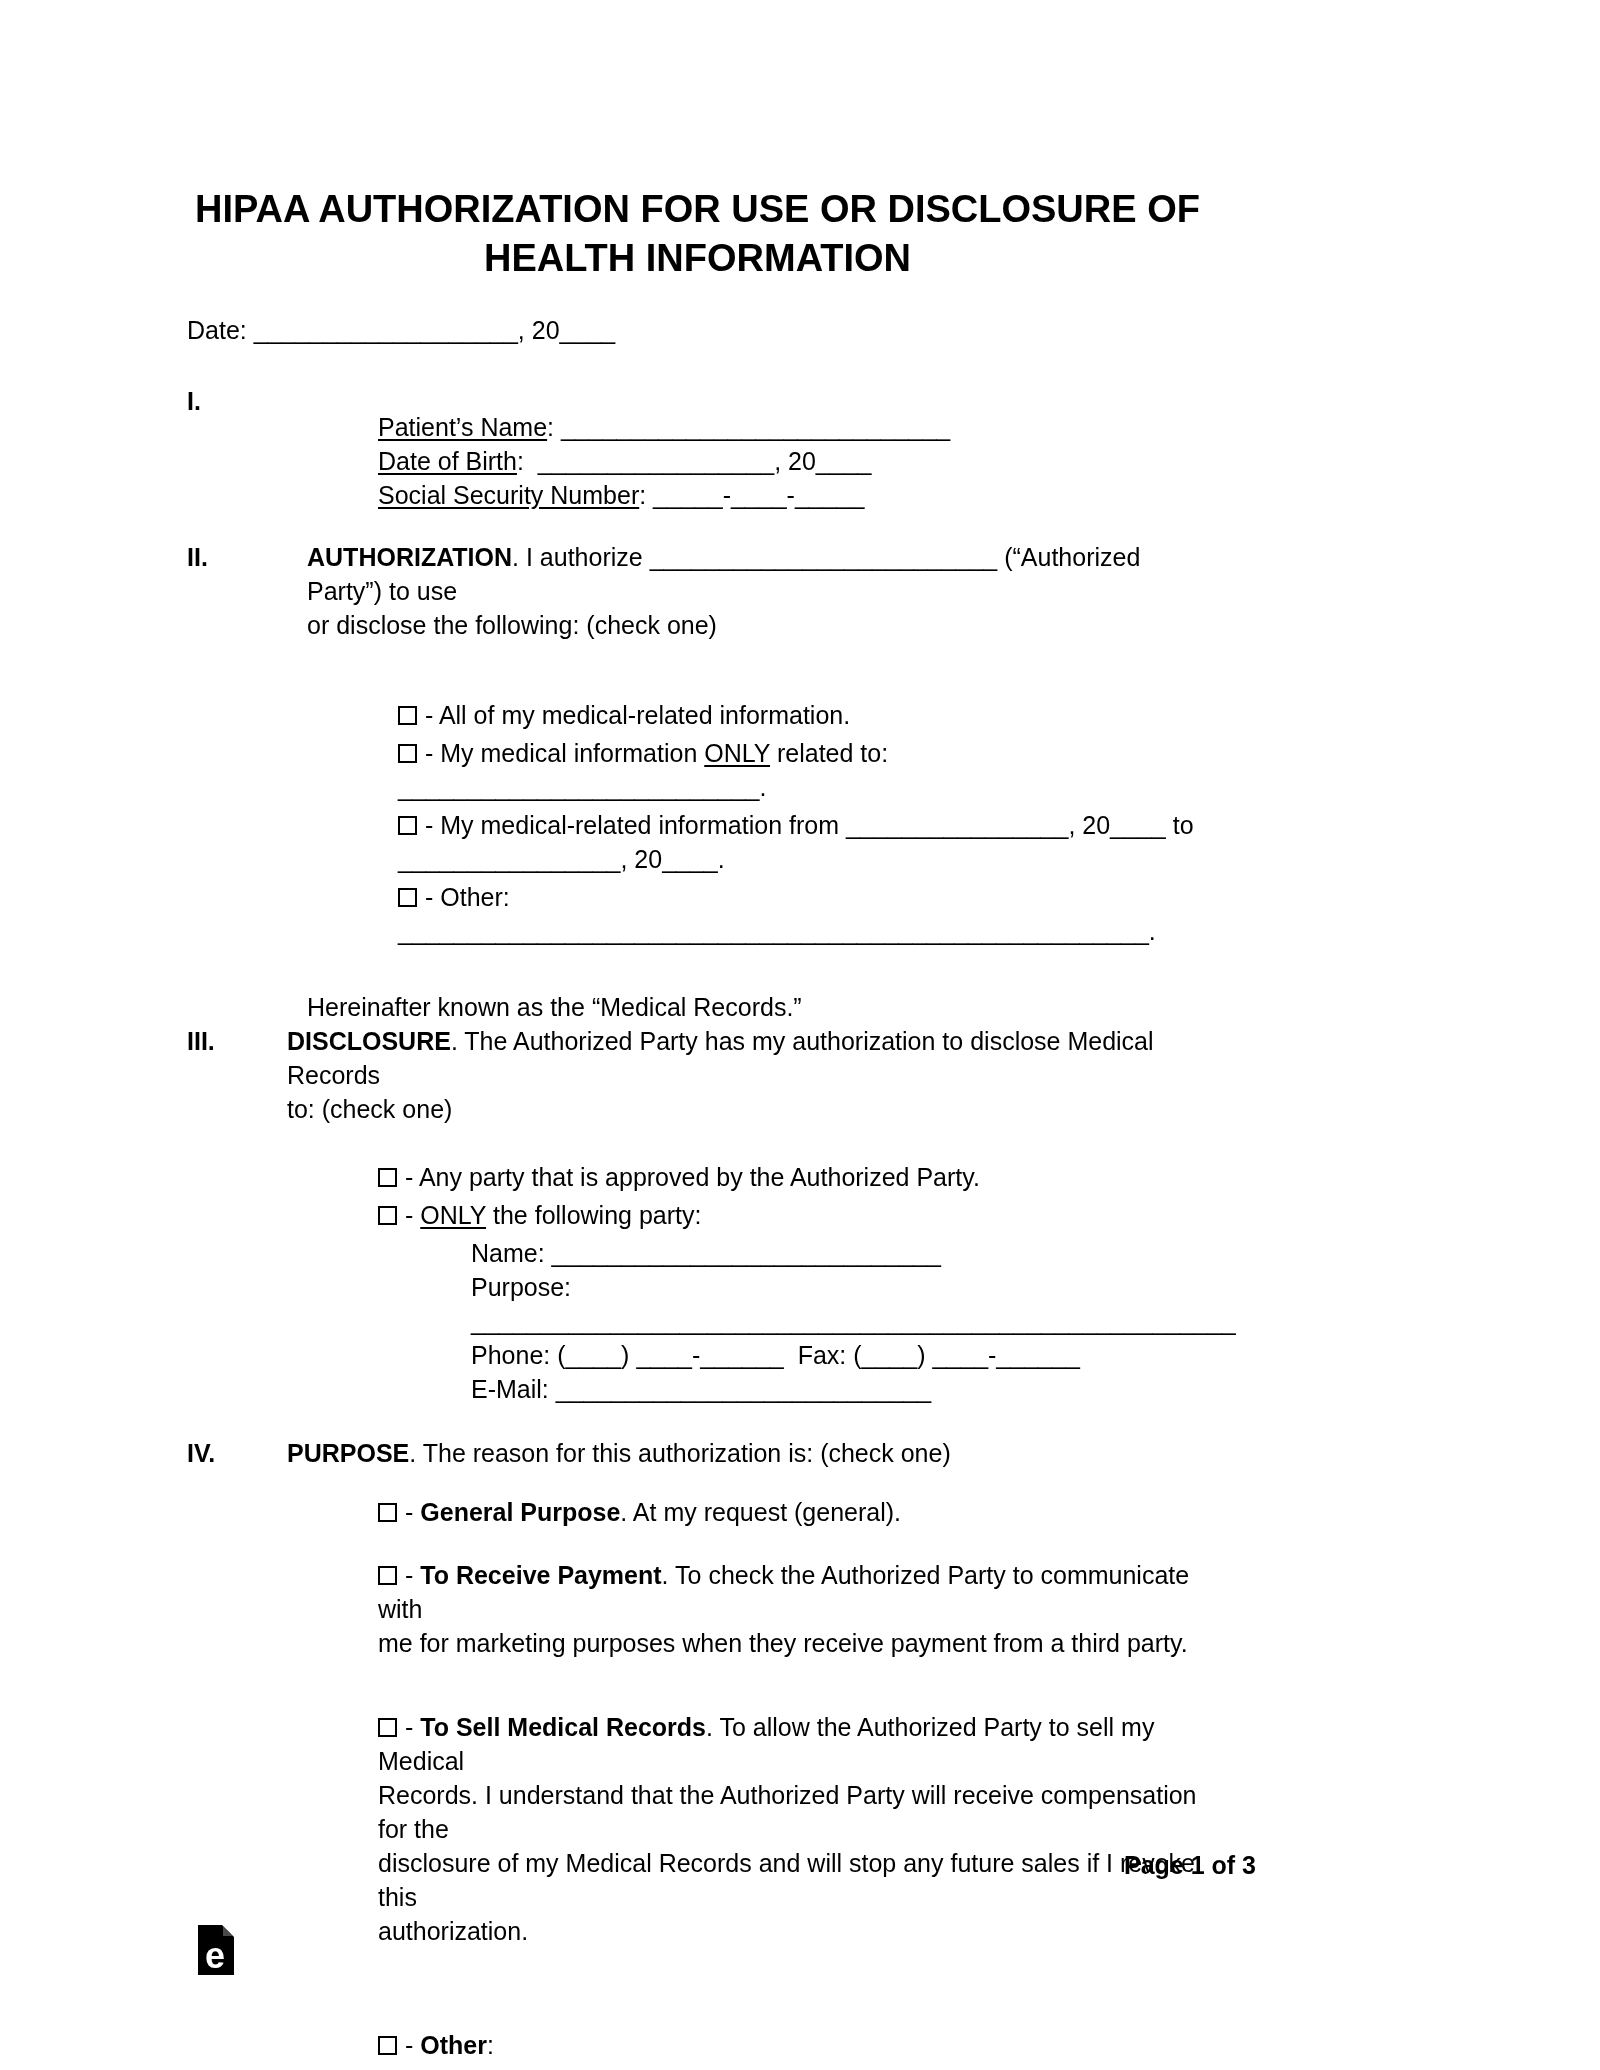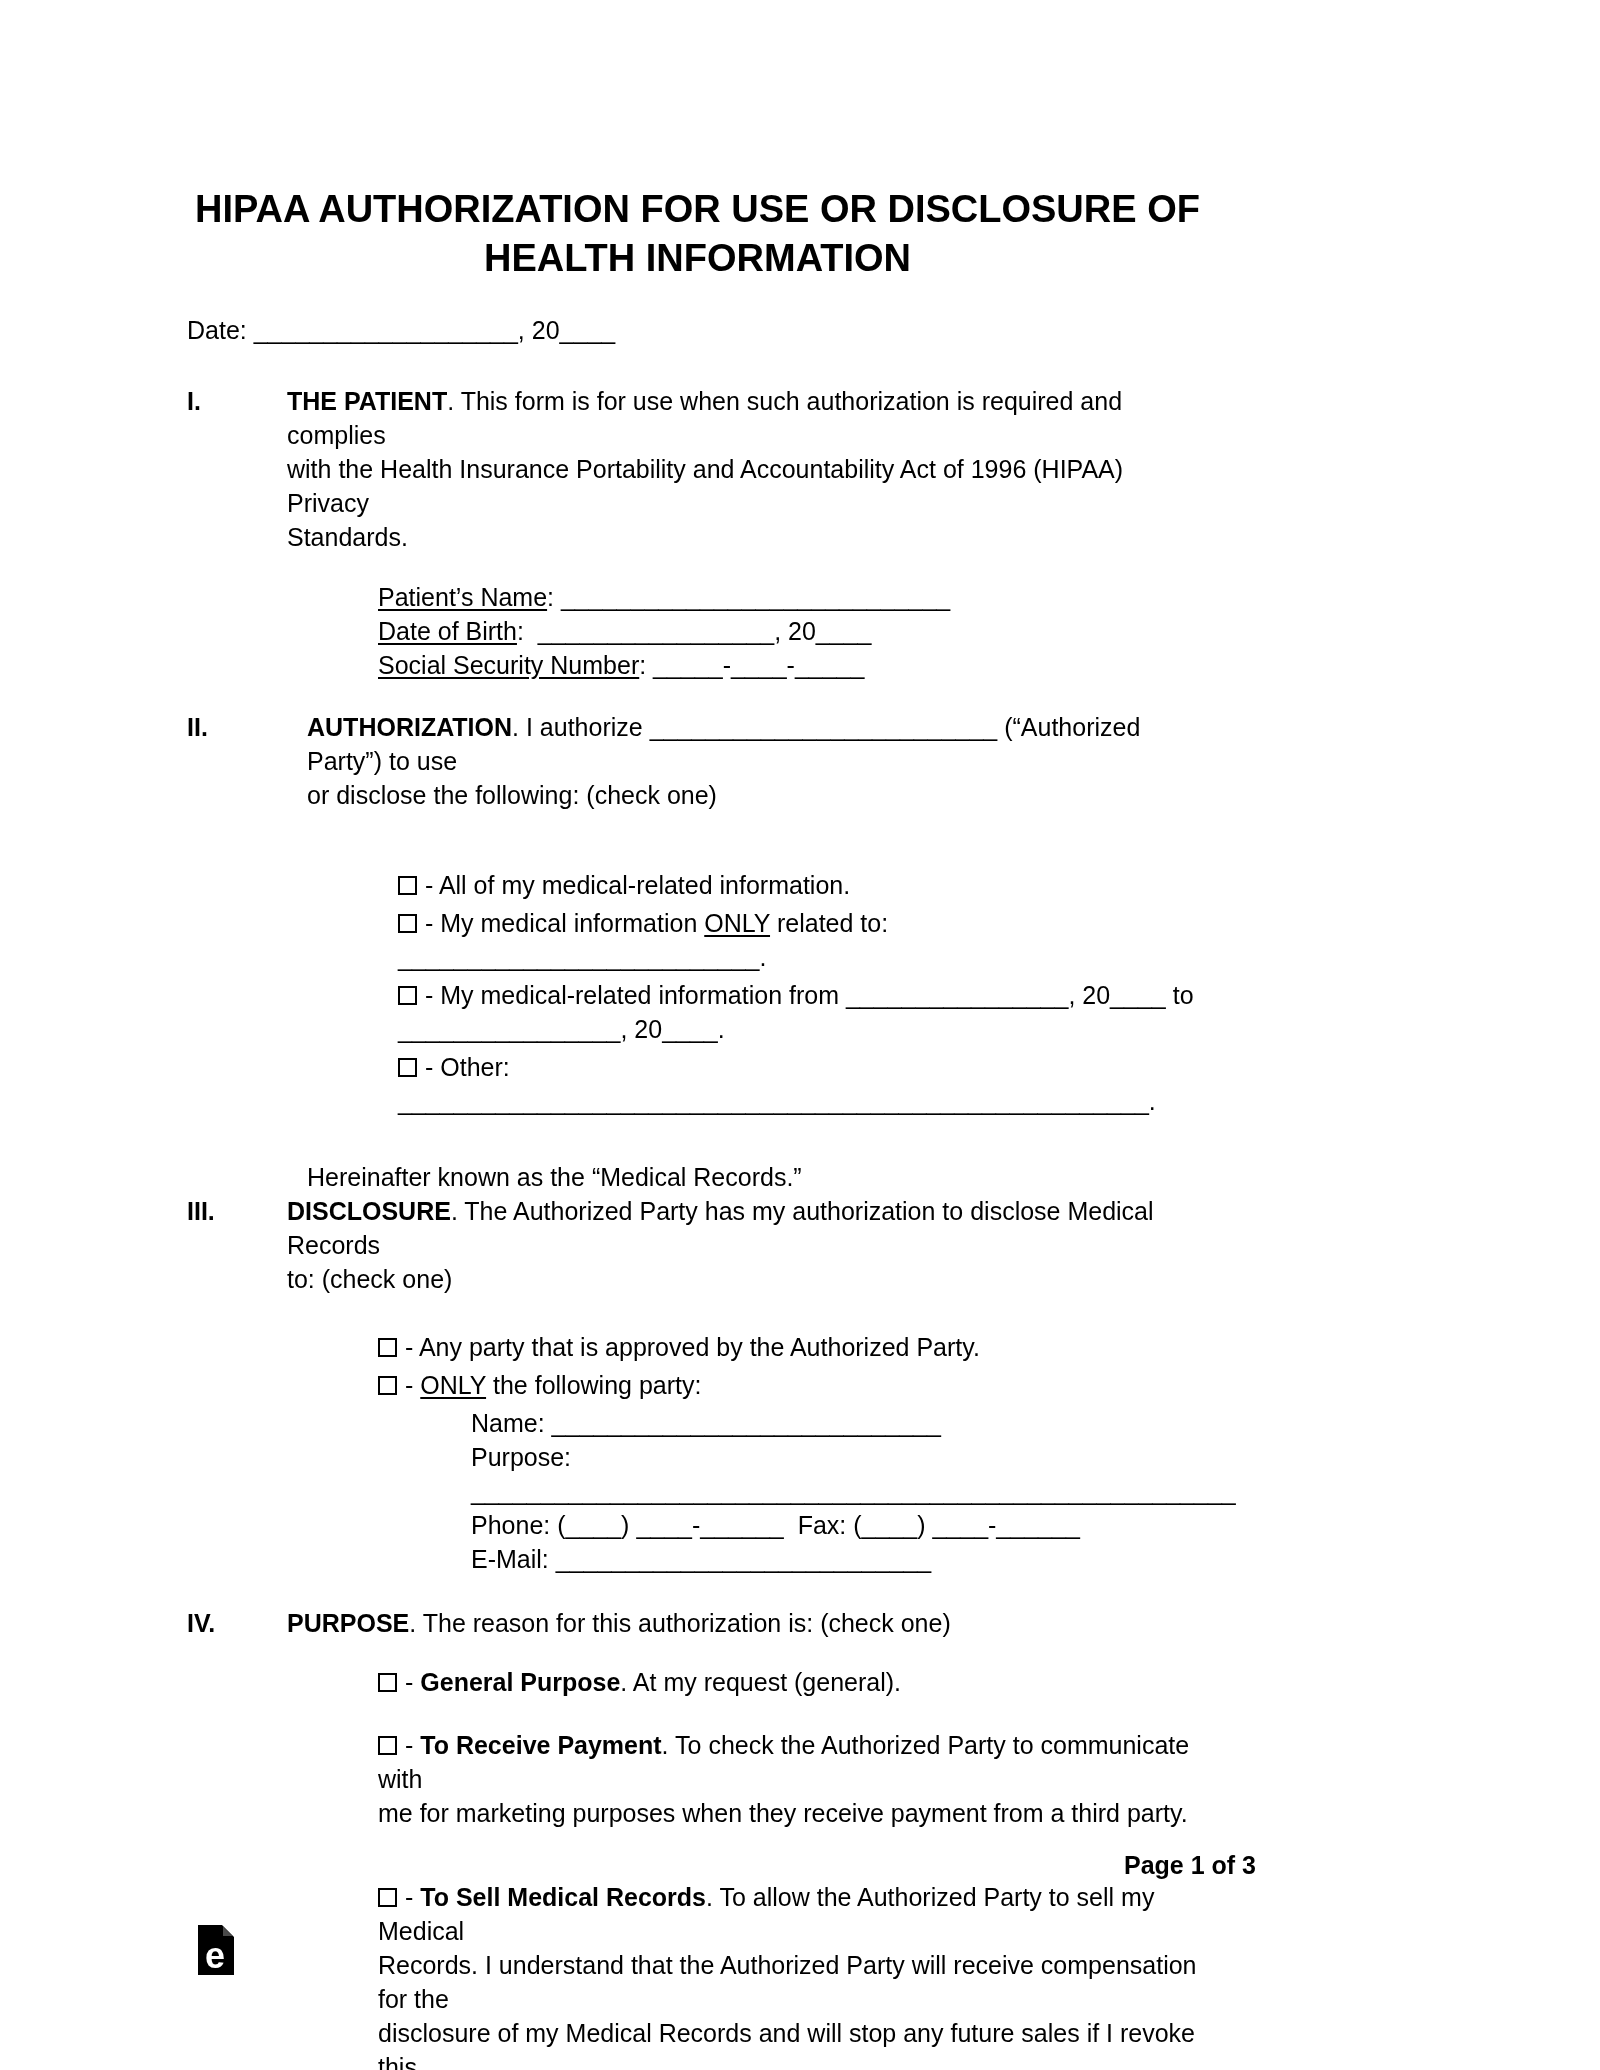--- a/index.html
+++ b/index.html
@@ -60,25 +60,20 @@
   <div class="title">
     <div><span class="t">HIPAA AUTHORIZATION FOR USE OR DISCLOSURE OF</span></div>
     <div><span class="t">HEALTH INFORMATION</span></div>
   </div>
 
   <div class="date-line"><span class="t">Date: ___________________, 20____</span></div>
 
   <div class="sec sec-1">
     <div class="sec-num"><span class="t">I.</span></div>
     <div class="sec-body">
-      <div class="para">
-        <span class="t bold">THE PATIENT</span><span class="t">. This form is for use when such authorization is required and complies
-with the Health Insurance Portability and Accountability Act of 1996 (HIPAA) Privacy
-Standards.</span>
-      </div>
       <div class="fields">
         <div>
           <span class="t u">Patient’s Name</span><span class="t">: ____________________________</span>
         </div>
         <div>
           <span class="t u">Date of Birth</span><span class="t">:  _________________, 20____</span>
         </div>
         <div>
           <span class="t u">Social Security Number</span><span class="t">: _____-____-_____</span>
         </div>

